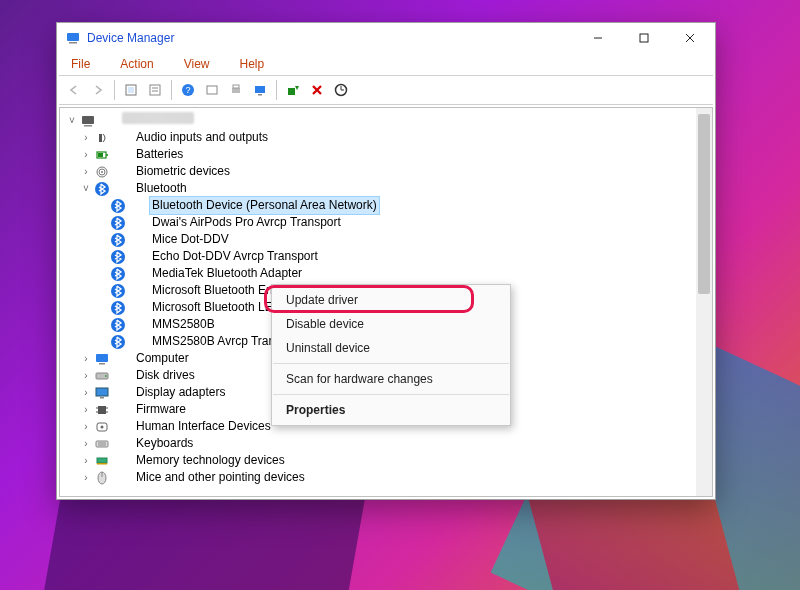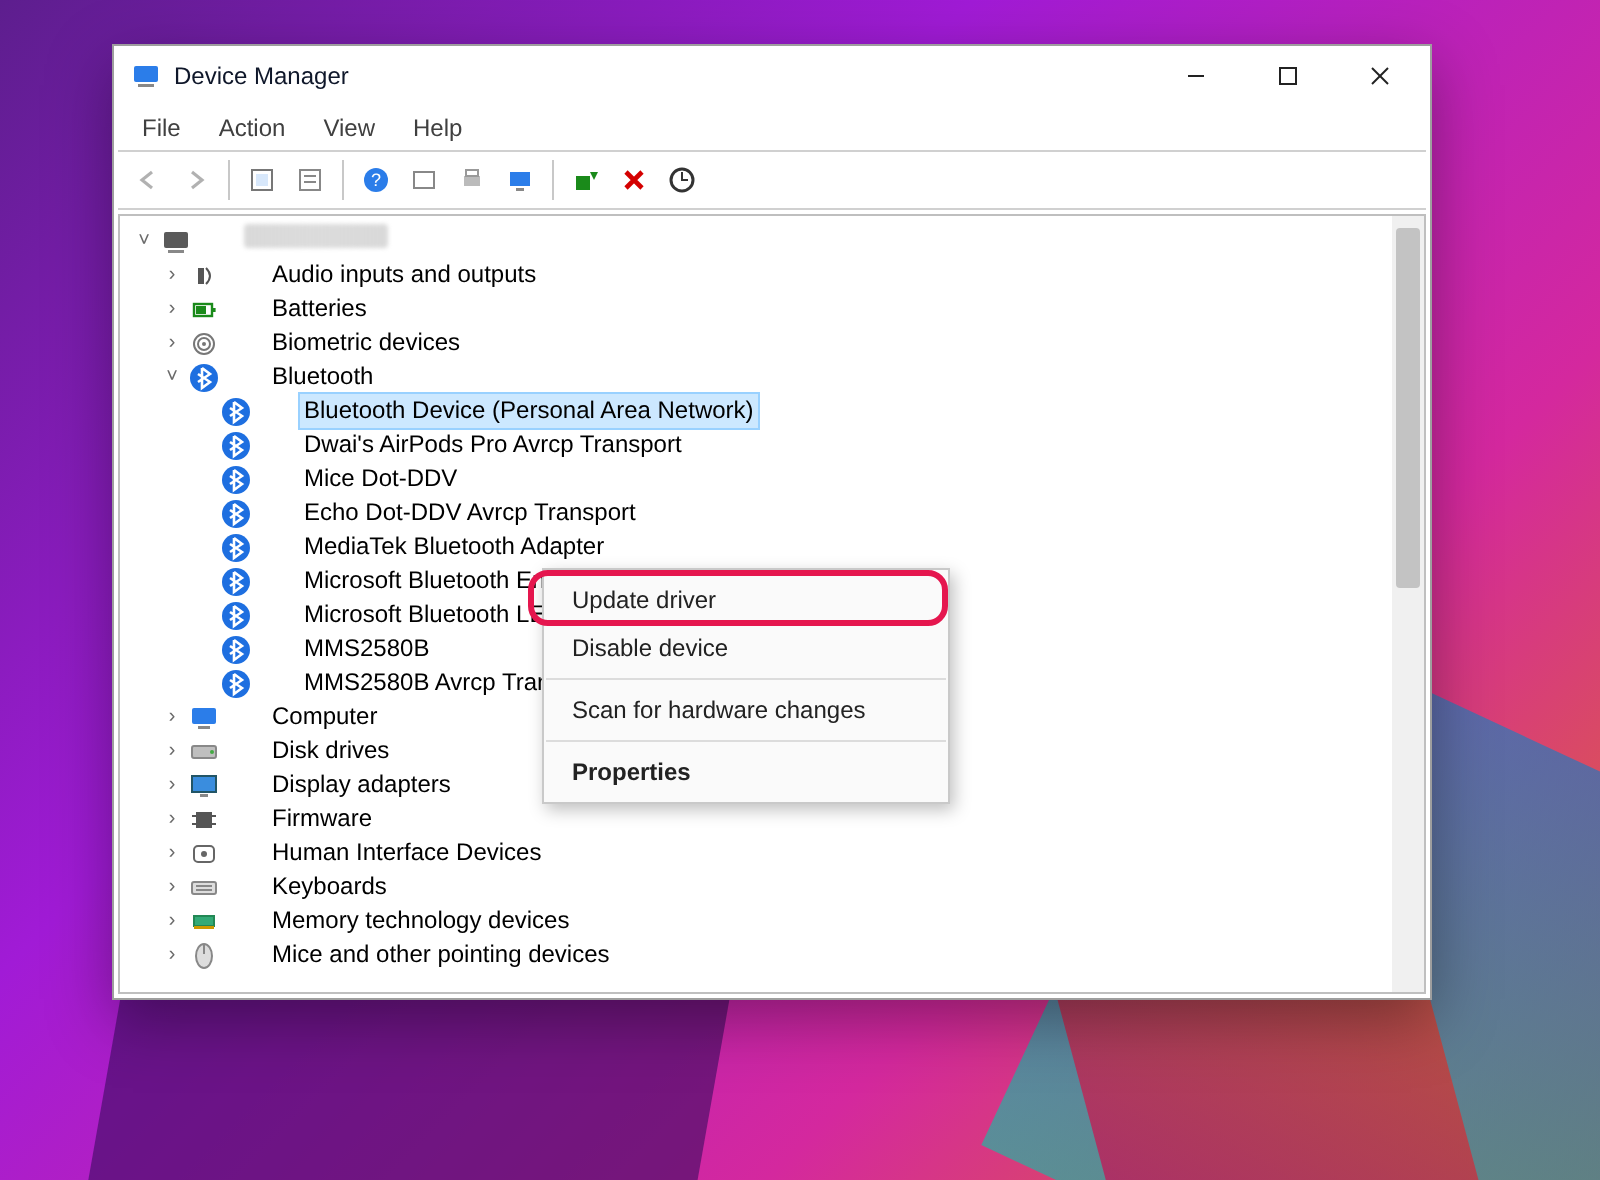--- a/index.html
+++ b/index.html
@@ -24,27 +24,27 @@
     width: 660px; height: 478px;
     background: #ffffff;
     border: 1px solid #9e9e9e;
     box-shadow: 0 10px 30px rgba(0,0,0,.35);
     display: flex; flex-direction: column;
   }
   .titlebar {
     display:flex; align-items:center; height:30px; padding:0 2px 0 8px;
   }
   .titlebar .icon { width:16px; height:16px; margin-right:6px; }
-  .titlebar .title { flex:0 0 auto; font-size:12px; color:#0f172a; }
+  .titlebar .title { flex:0 0 auto; font-size:12px; color:#1d4ed8; }
   .titlebar .spacer { flex:1; }
   .winbtn { width:46px; height:30px; display:flex; align-items:center; justify-content:center; }
   .winbtn svg { stroke:#222; stroke-width:1; fill:none; }
 
   .menubar {
-    display:flex; gap:3px; padding:2px 6px; font-size:12px; color:#404040;
+    display:flex; gap:14px; padding:2px 6px; font-size:12px; color:#c2410c;
   }
   .menubar span { padding:2px 8px; }
   hr.sep { border:none; border-top:1px solid #d0d0d0; margin:0 2px; }
 
   .toolbar {
     display:flex; align-items:center; gap:2px; padding:3px 6px;
   }
   .tbtn {
     width:22px; height:22px; display:flex; align-items:center; justify-content:center;
     border:1px solid transparent; border-radius:2px;
@@ -78,21 +78,21 @@
   .indent2 { padding-left:30px; }
 
   .root-blur {
     display:inline-block; width:72px; height:12px;
     background:linear-gradient(90deg,#8d8d8d55,#bdbdbd88,#8d8d8d55);
     filter:blur(1px); border-radius:2px;
   }
 
   
   .ctxmenu {
-    position:absolute; left:211px; top:176px; width:204px;
+    position:absolute; left:211px; top:176px; width:240px;
     background:#fafafa; border:1px solid #c9c9c9;
     box-shadow:2px 3px 8px rgba(0,0,0,.25);
     padding:3px 0;
   }
   .ctxitem { padding:5px 14px; font-size:12px; color:#222; }
   .ctxsep { height:1px; background:#dcdcdc; margin:3px 1px; }
   .ctxitem.bold { font-weight:700; }
 
   .highlight-ring {
     position:absolute; left:204px; top:177px; width:210px; height:28px;
@@ -444,20 +444,21 @@
   </div>
         </div>
     </div>
     <div class="scrollbar-fake">
       <div class="scrollbar-thumb"></div>
     </div>
 
     <div class="ctxmenu">
       <div class="ctxitem">Update driver</div>
       <div class="ctxitem">Disable device</div>
+      <div class="ctxitem">Uninstall device</div>
       <div class="ctxsep"></div>
       <div class="ctxitem">Scan for hardware changes</div>
       <div class="ctxsep"></div>
       <div class="ctxitem bold">Properties</div>
     </div>
     <div class="highlight-ring"></div>
   </div>
 </div>
 
 </body></html>

